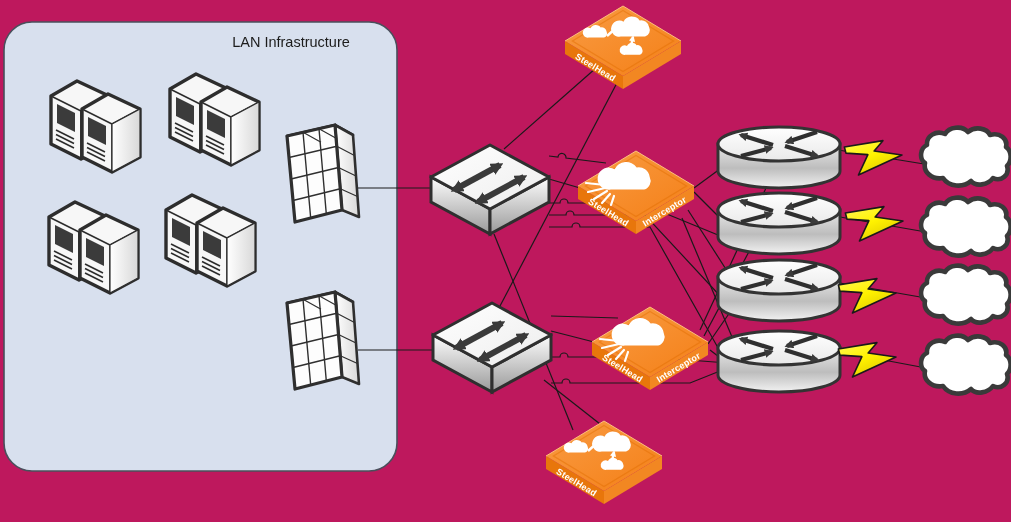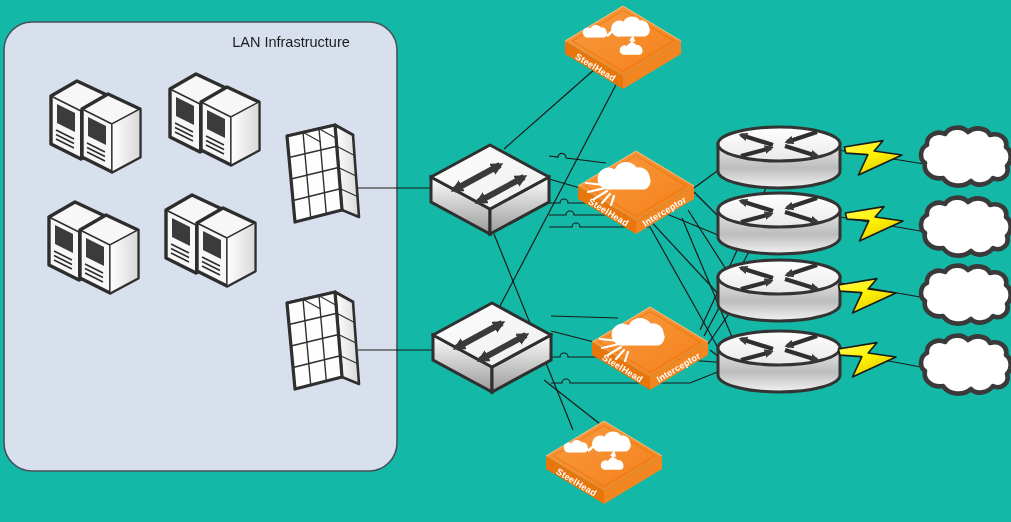--- a/index.html
+++ b/index.html
@@ -1,16 +1,16 @@
 <!DOCTYPE html>
 <html><head>
 <meta charset="utf-8">
 <style>
   html,body{margin:0;padding:0;background:#ffffff;}
-  .canvas{position:relative;width:1011px;height:522px;background:#14b8a6;overflow:hidden;
+  .canvas{position:relative;width:1011px;height:522px;background:#be185d;overflow:hidden;
           font-family:"Liberation Sans", sans-serif;}
   svg text{font-family:"Liberation Sans", sans-serif;}
   .lan-title{font-size:14.5px;fill:#1c1c1c;}
   .app-label{font-size:9px;font-weight:bold;fill:#ffffff;letter-spacing:.2px;}
 </style>
 </head>
 <body>
 
 <div class="canvas">
 <svg width="1011" height="522" viewBox="0 0 1011 522">

